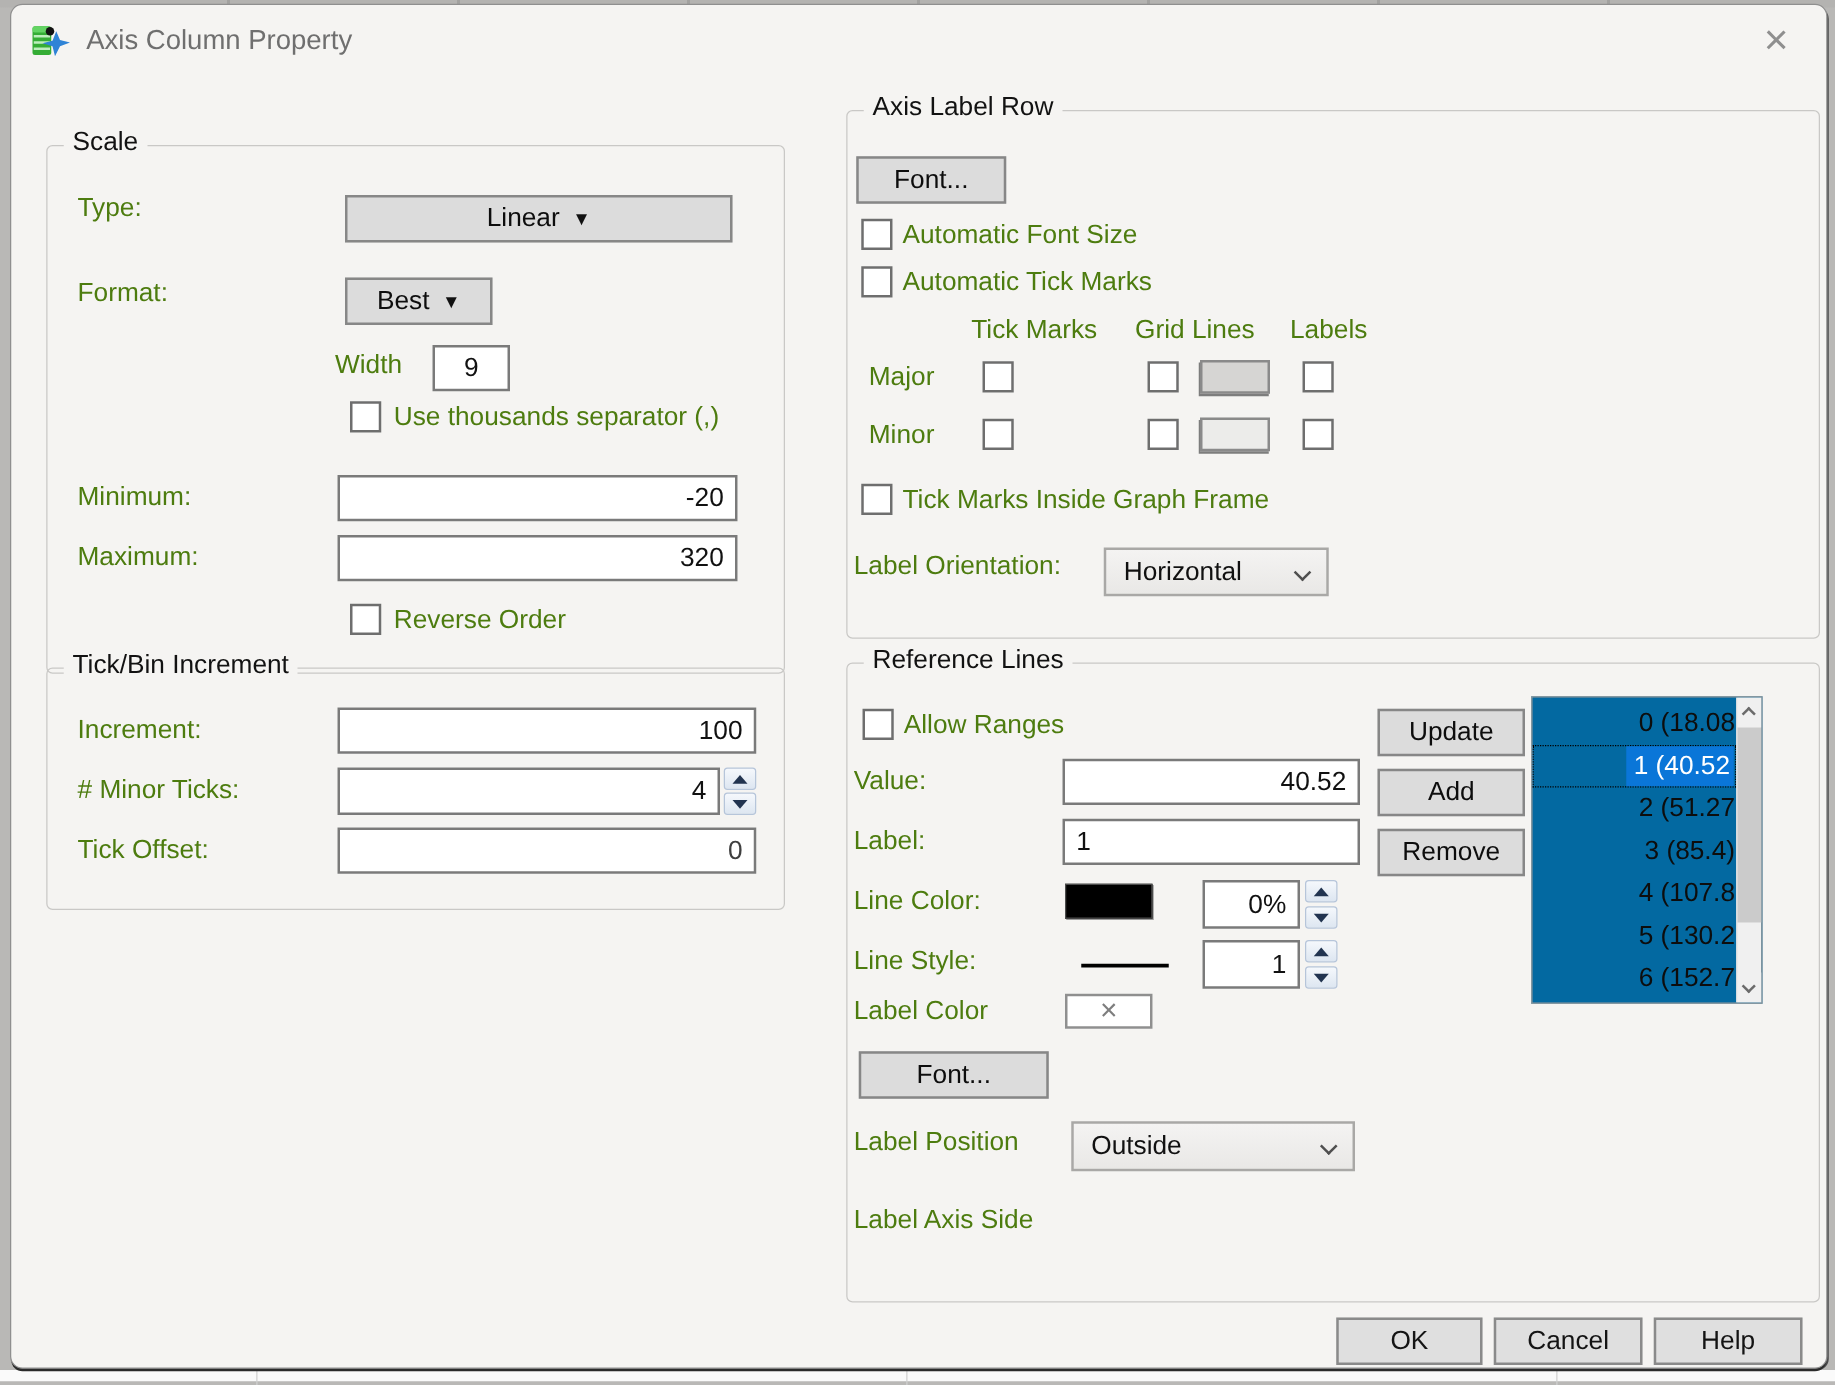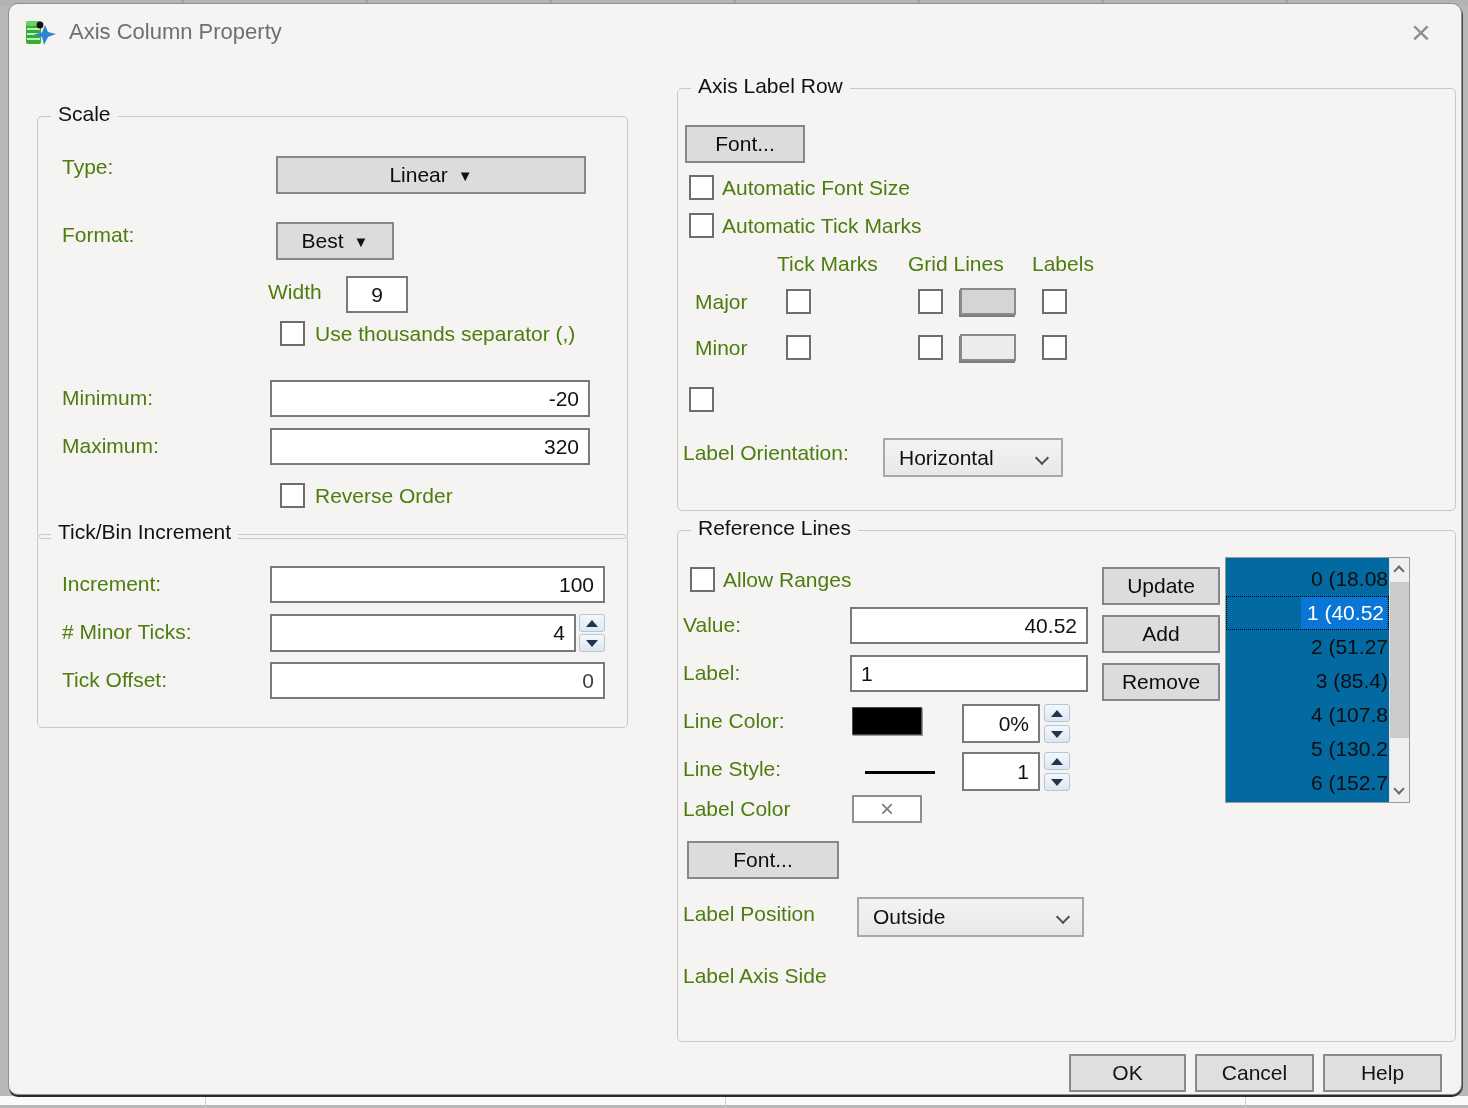--- a/index.html
+++ b/index.html
@@ -187,20 +187,21 @@
     <span class="grid-swatch" style="left:282px; top:199px; background:#d6d5d3;"></span>
     <span class="cb" style="left:364px; top:200px;"></span>
 
     <span class="lbl" style="left:17px; top:247px;">Minor</span>
     <span class="cb" style="left:108px; top:246px;"></span>
     <span class="cb" style="left:240px; top:246px;"></span>
     <span class="grid-swatch" style="left:282px; top:245px; background:#ececea;"></span>
     <span class="cb" style="left:364px; top:246px;"></span>
 
     <span class="cb" style="left:11px; top:298px;"></span>
+    <span class="lbl" style="left:44px; top:299px;">Tick Marks Inside Graph Frame</span>
 
     <span class="lbl" style="left:5px; top:352px;">Label Orientation:</span>
     <div class="dropdown" style="left:205px; top:349px; width:180px; height:39px;">
       <span>Horizontal</span>
       <span class="chev"></span>
     </div>
   </div>
 
   <div class="group" style="left:668px; top:526px; width:779px; height:512px;">
     <span class="group-title">Reference Lines</span>

